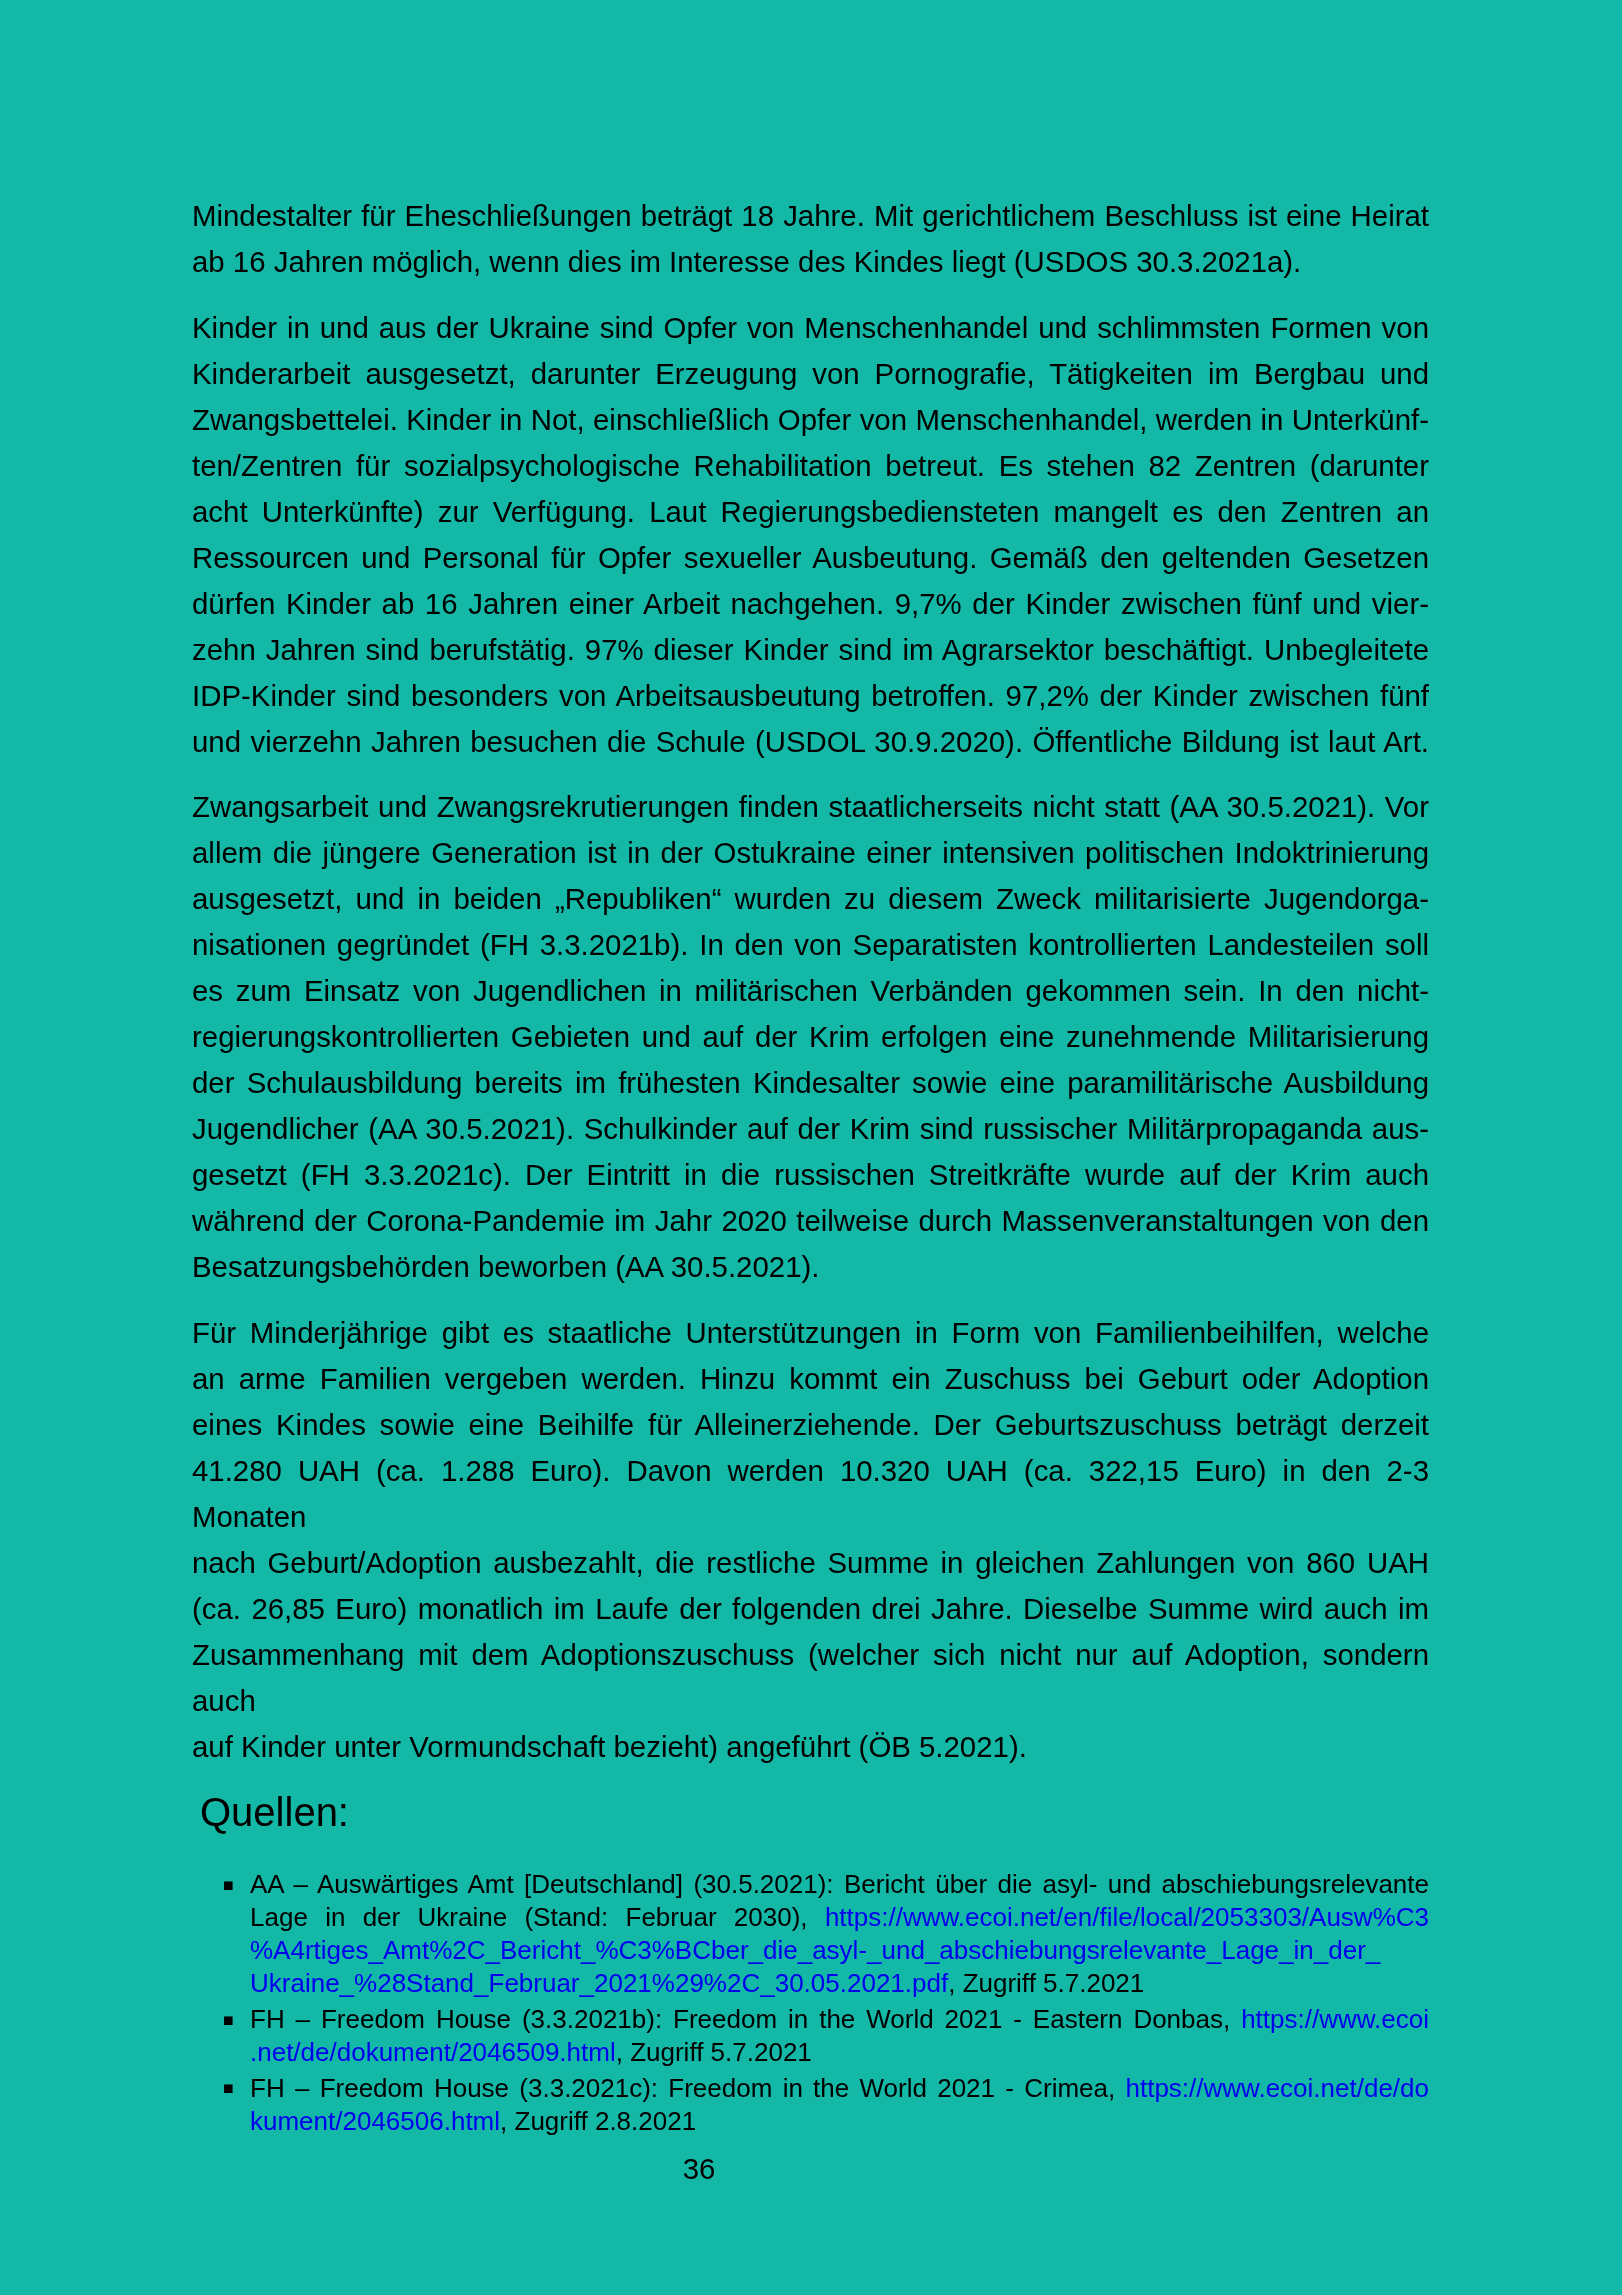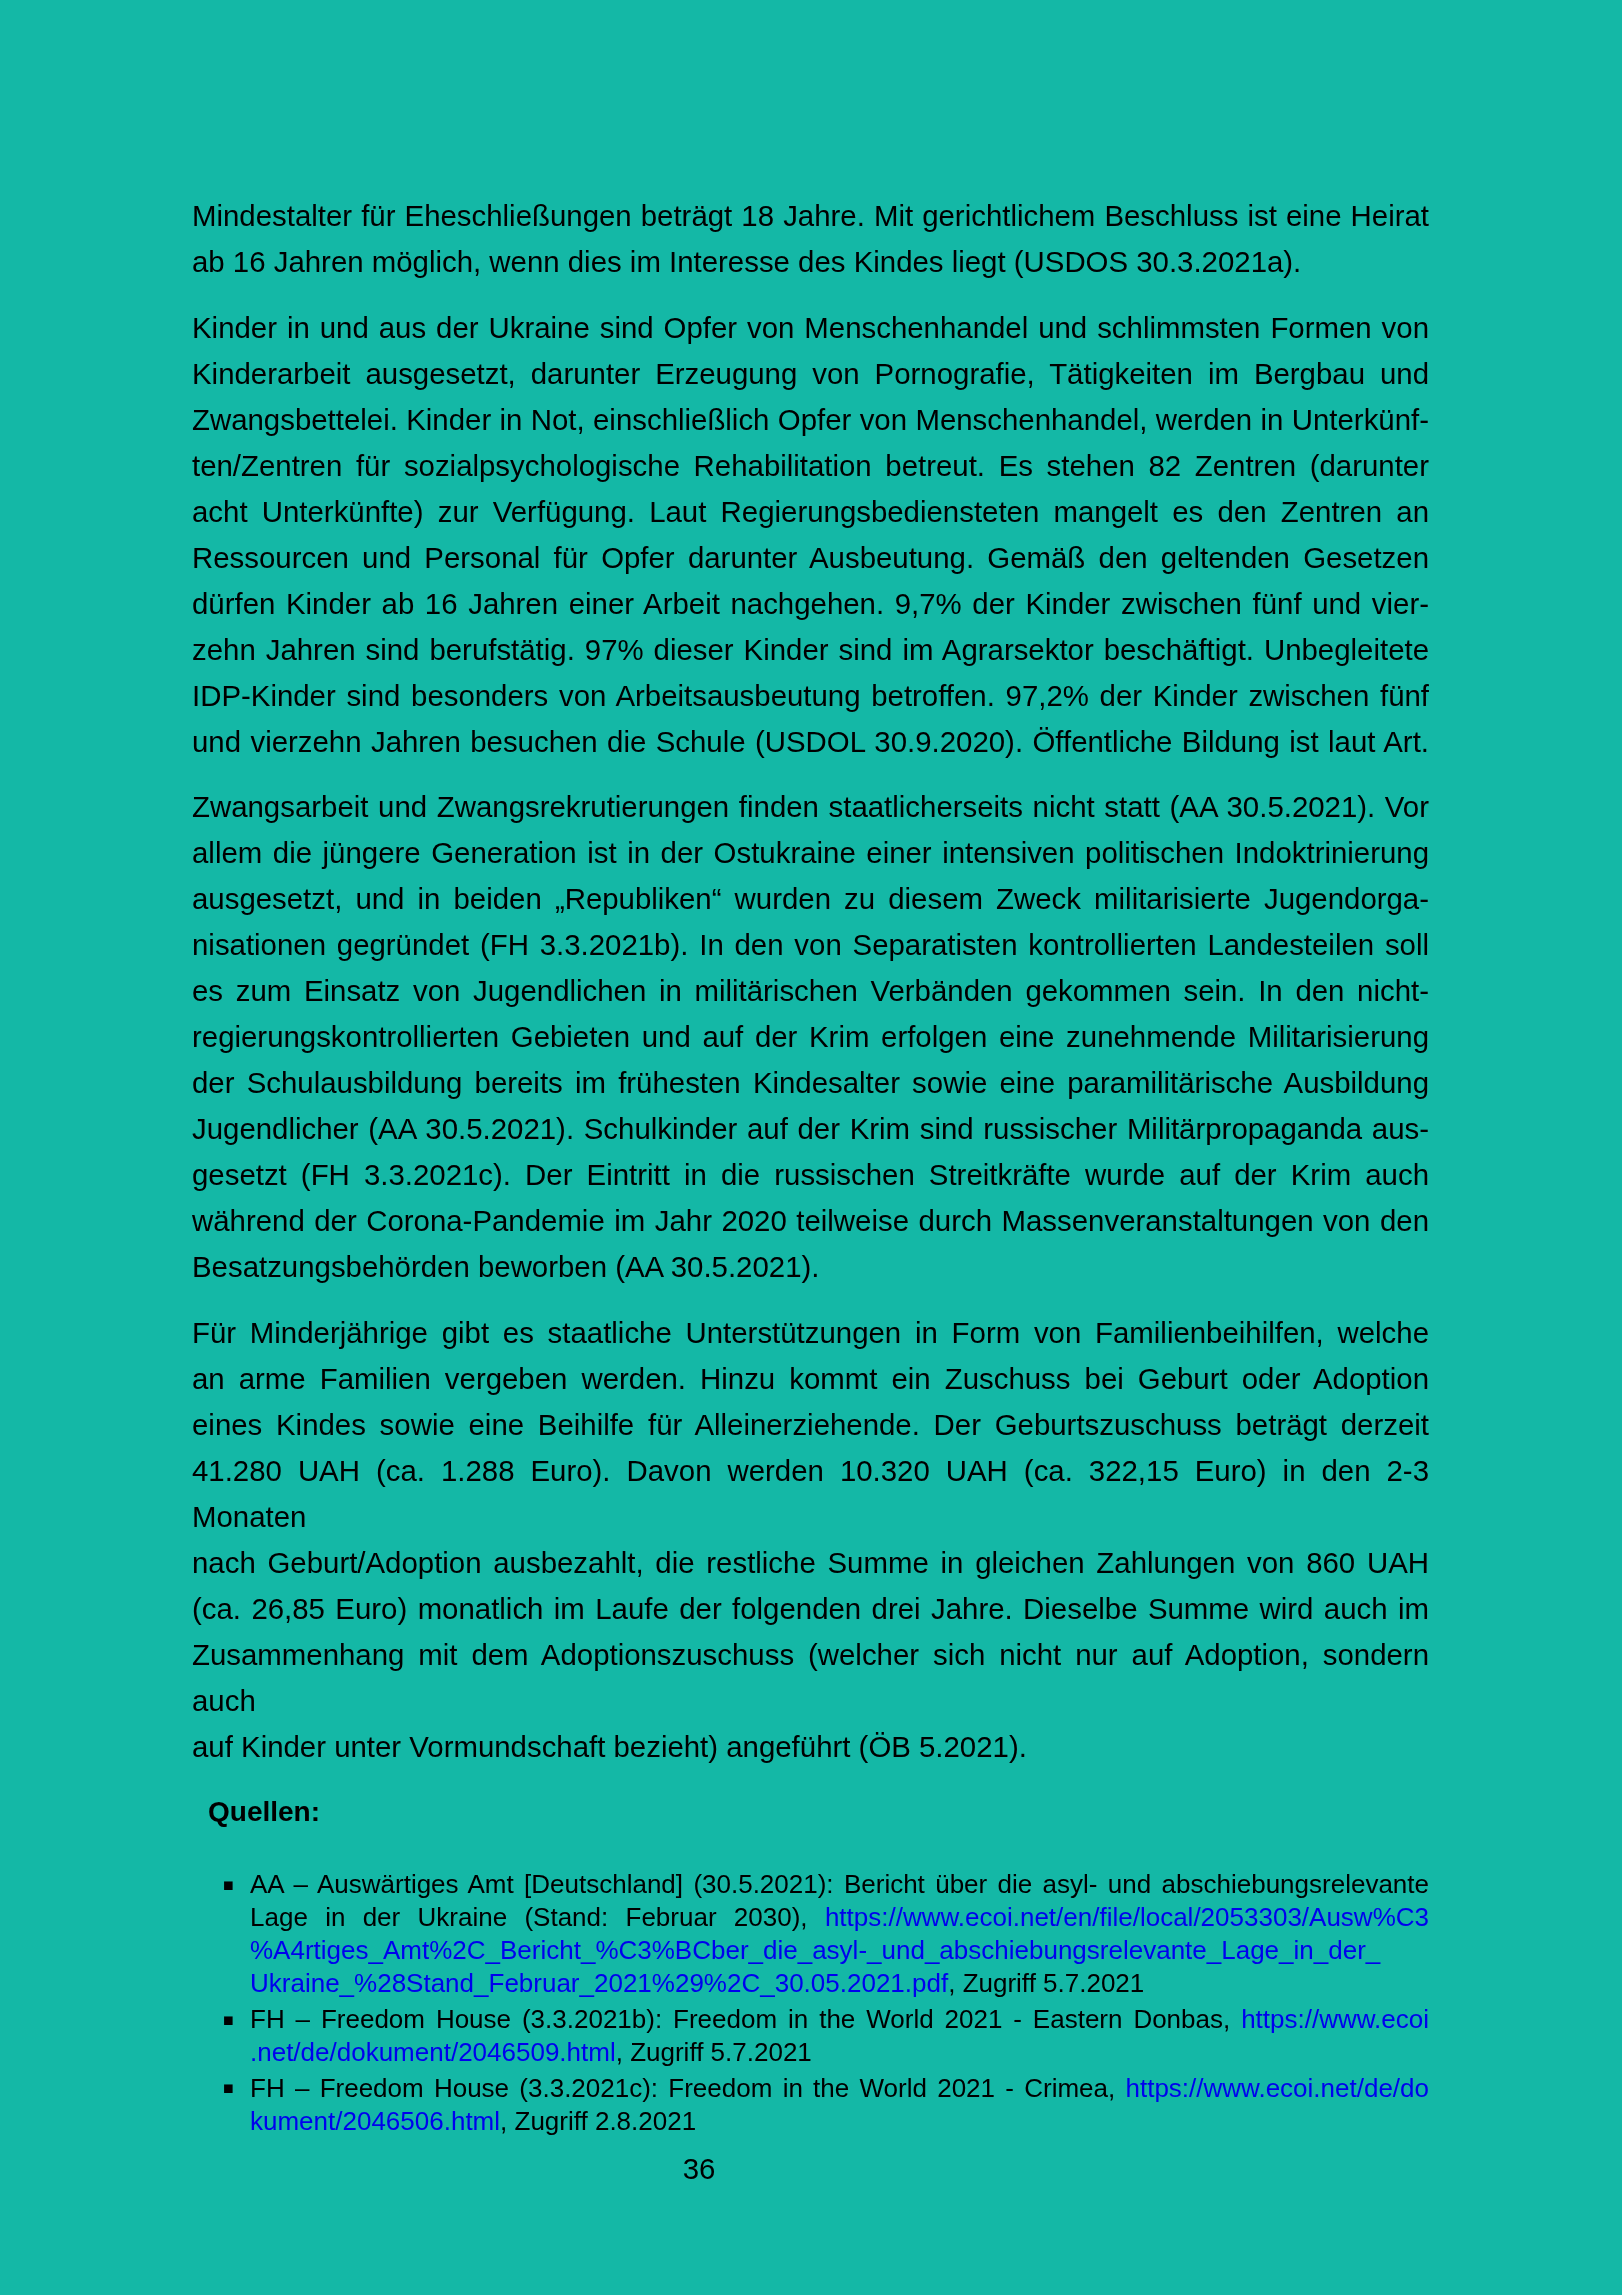--- a/index.html
+++ b/index.html
@@ -24,24 +24,24 @@
     line-height: 46px;
     color: #000000;
   }
   .bodyline {
     display: block;
     text-align: justify;
     text-align-last: justify;
   }
   .bodyline.last { text-align-last: left; }
   .quellen {
-    margin: 16px;
-    font-size: 28px;
+    margin: 8px;
+    font-size: 40px;
     line-height: 46px;
-    font-weight: bold;
+    font-weight: normal;
   }
   .sources {
     margin-top: 33px;
     font-size: 26px;
     line-height: 33px;
   }
   .source-item {
     position: relative;
     padding-left: 58px;
     margin-bottom: 2.6px;
@@ -81,21 +81,21 @@
         <p class="para">
           <span class="bodyline">Mindestalter für Eheschließungen beträgt 18 Jahre. Mit gerichtlichem Beschluss ist eine Heirat</span>
           <span class="bodyline last">ab 16 Jahren möglich, wenn dies im Interesse des Kindes liegt (USDOS 30.3.2021a).</span>
         </p>
         <p class="para">
           <span class="bodyline">Kinder in und aus der Ukraine sind Opfer von Menschenhandel und schlimmsten Formen von</span>
           <span class="bodyline">Kinderarbeit ausgesetzt, darunter Erzeugung von Pornografie, Tätigkeiten im Bergbau und</span>
           <span class="bodyline">Zwangsbettelei. Kinder in Not, einschließlich Opfer von Menschenhandel, werden in Unterkünf-</span>
           <span class="bodyline">ten/Zentren für sozialpsychologische Rehabilitation betreut. Es stehen 82 Zentren (darunter</span>
           <span class="bodyline">acht Unterkünfte) zur Verfügung. Laut Regierungsbediensteten mangelt es den Zentren an</span>
-          <span class="bodyline">Ressourcen und Personal für Opfer darunter Ausbeutung. Gemäß den geltenden Gesetzen</span>
+          <span class="bodyline">Ressourcen und Personal für Opfer sexueller Ausbeutung. Gemäß den geltenden Gesetzen</span>
           <span class="bodyline">dürfen Kinder ab 16 Jahren einer Arbeit nachgehen. 9,7% der Kinder zwischen fünf und vier-</span>
           <span class="bodyline">zehn Jahren sind berufstätig. 97% dieser Kinder sind im Agrarsektor beschäftigt. Unbegleitete</span>
           <span class="bodyline">IDP-Kinder sind besonders von Arbeitsausbeutung betroffen. 97,2% der Kinder zwischen fünf</span>
           <span class="bodyline">und vierzehn Jahren besuchen die Schule (USDOL 30.9.2020). Öffentliche Bildung ist laut Art.</span>
         </p>
         <p class="para">
           <span class="bodyline">Zwangsarbeit und Zwangsrekrutierungen finden staatlicherseits nicht statt (AA 30.5.2021). Vor</span>
           <span class="bodyline">allem die jüngere Generation ist in der Ostukraine einer intensiven politischen Indoktrinierung</span>
           <span class="bodyline">ausgesetzt, und in beiden „Republiken“ wurden zu diesem Zweck militarisierte Jugendorga-</span>
           <span class="bodyline">nisationen gegründet (FH 3.3.2021b). In den von Separatisten kontrollierten Landesteilen soll</span>

